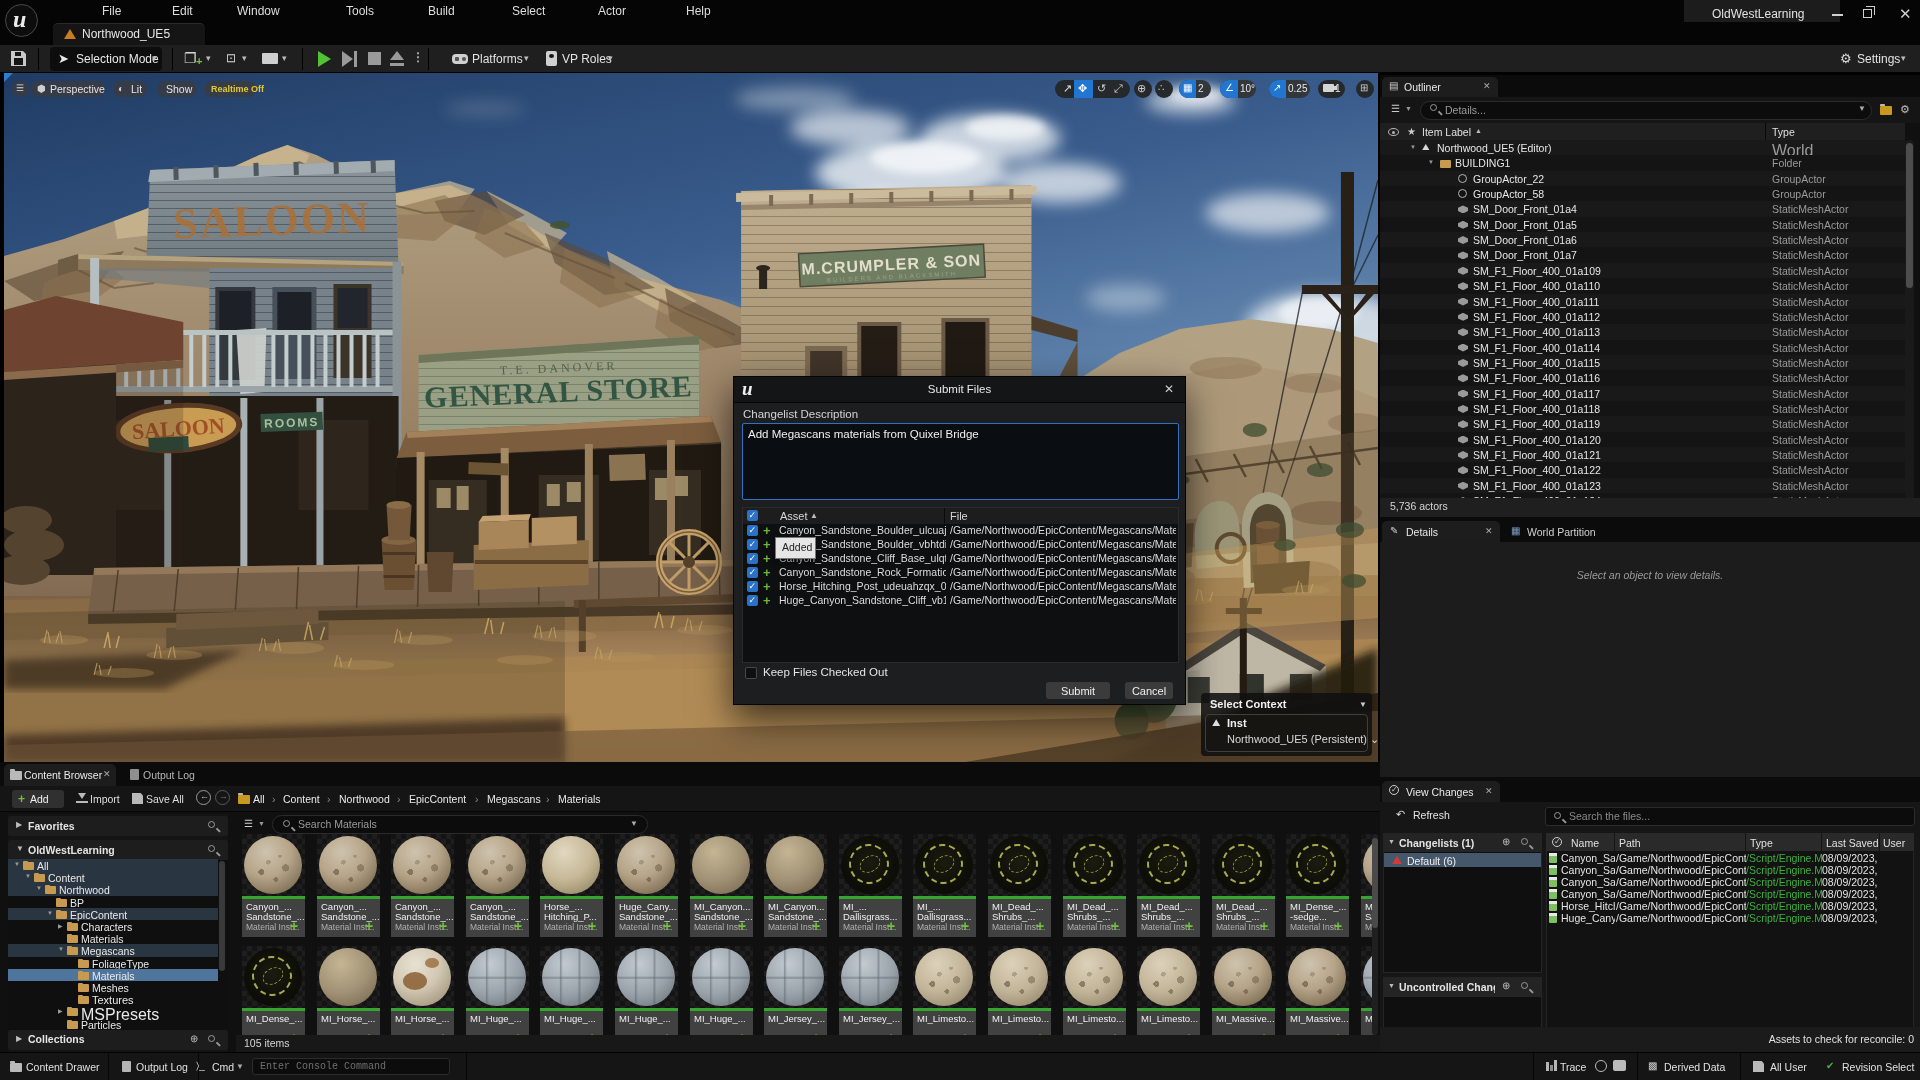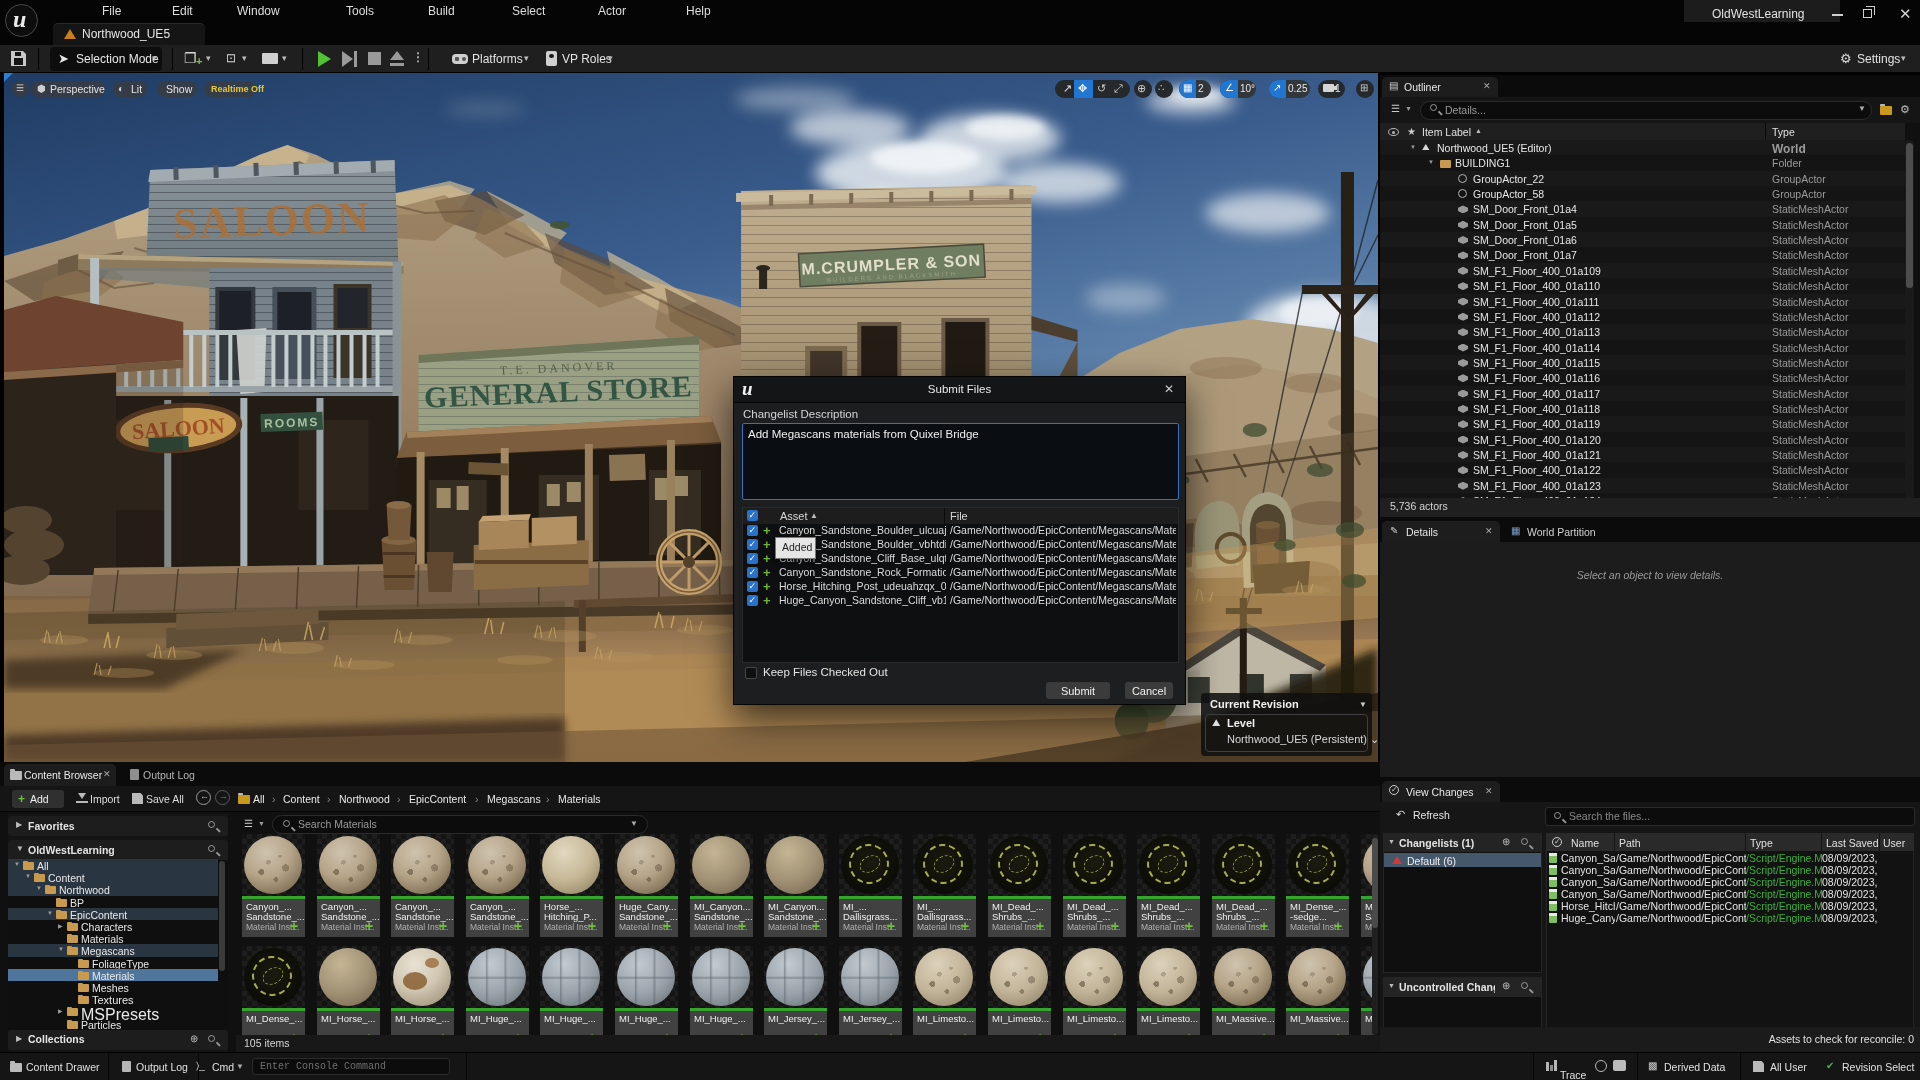--- a/index.html
+++ b/index.html
@@ -648,25 +648,25 @@
 
   <div class="abs" style="left:11px;top:290px;width:12px;height:12px;background:#101010;border:1px solid #484848;border-radius:2px;"></div>
   <div class="abs txt" style="left:29px;top:289px;font-size:11.5px;color:#e4e4e4;">Keep Files Checked Out</div>
   <div class="abs" style="left:312px;top:305px;width:64px;height:17px;background:#3b3b3b;border-radius:3px;"></div>
   <div class="abs txt" style="left:312px;top:308px;width:64px;text-align:center;font-size:11px;color:#efefef;">Submit</div>
   <div class="abs" style="left:391px;top:305px;width:48px;height:17px;background:#3b3b3b;border-radius:3px;"></div>
   <div class="abs txt" style="left:391px;top:308px;width:48px;text-align:center;font-size:11px;color:#efefef;">Cancel</div>
 </div>
 
 <div class="abs" style="left:1201px;top:693px;width:171px;height:63px;background:rgba(16,16,16,0.88);border-radius:4px;">
-  <div class="abs txt" style="left:9px;top:5px;font-size:11px;font-weight:bold;color:#f0f0f0;">Current Revision</div>
+  <div class="abs txt" style="left:9px;top:5px;font-size:11px;font-weight:bold;color:#f0f0f0;">Select Context</div>
   <div class="abs txt" style="left:158px;top:7px;font-size:8px;color:#ccc;">▼</div>
   <div class="abs" style="left:4px;top:21px;width:163px;height:38px;border:1px solid #3f3f3f;border-radius:4px;"></div>
   <div class="abs txt" style="left:11px;top:24px;font-size:10px;color:#ddd;">⛰</div>
-  <div class="abs txt" style="left:26px;top:24px;font-size:11px;font-weight:bold;color:#efefef;">Level</div>
+  <div class="abs txt" style="left:26px;top:24px;font-size:11px;font-weight:bold;color:#efefef;">Inst</div>
   <div class="abs txt" style="left:26px;top:40px;font-size:11px;color:#d8d8d8;">Northwood_UE5 (Persistent) ⌄</div>
 </div>
 
 <div id="dialog"></div>
 
 <div id="curctx"></div>
 
 <div class="abs" style="left:0;top:762px;width:1380px;height:290px;background:#101010;overflow:hidden;">
 <div class="abs" style="left:0;top:0;width:1380px;height:24px;background:#0b0b0b;"></div>
 <div class="abs" style="left:4px;top:2px;width:112px;height:22px;background:#1d1d1d;border-radius:5px 5px 0 0;"></div>
@@ -1143,21 +1143,21 @@
 <i class="eyei" style="left:8px;top:53px;"></i>
 <div class="abs txt" style="left:27px;top:51px;font-size:10px;color:#ccc;">★</div>
 <div class="abs txt" style="left:42px;top:51px;font-size:10.5px;color:#e0e0e0;">Item Label</div>
 <div class="abs txt" style="left:95px;top:52px;font-size:7px;color:#bbb;">▲</div>
 <div class="abs" style="left:385px;top:48px;width:1px;height:17px;background:#0a0a0a;"></div>
 <div class="abs txt" style="left:392px;top:51px;font-size:10.5px;color:#e0e0e0;">Type</div>
 <div class="abs" style="left:0;top:65.0px;width:525px;height:15.4px;background:#191919;"></div>
 <div class="abs txt" style="left:30px;top:69.0px;font-size:6px;color:#999;">▼</div>
 <div class="abs txt" style="left:42px;top:67.0px;font-size:9px;color:#d8d8d8;">⛰</div>
 <div class="abs txt" style="left:57px;top:67.0px;font-size:10.5px;color:#e6e6e6;">Northwood_UE5 (Editor)</div>
-<div class="abs txt" style="left:392px;top:67.0px;font-size:12px;color:#9a9a9a;font-weight:bold;">World</div>
+<div class="abs txt" style="left:392px;top:67.0px;font-size:16px;color:#9a9a9a;">World</div>
 <div class="abs" style="left:0;top:80.3px;width:525px;height:15.4px;background:#141414;"></div>
 <div class="abs txt" style="left:48px;top:84.3px;font-size:6px;color:#999;">▼</div>
 <div class="abs" style="left:60px;top:85.3px;width:11px;height:8px;background:#c89a50;border-radius:1px;"></div>
 <div class="abs txt" style="left:75px;top:82.3px;font-size:10.5px;color:#e6e6e6;">BUILDING1</div>
 <div class="abs txt" style="left:392px;top:82.3px;font-size:10.5px;color:#9a9a9a;">Folder</div>
 <div class="abs" style="left:0;top:95.7px;width:525px;height:15.4px;background:#191919;"></div>
 <div class="abs" style="left:78px;top:98.7px;width:9px;height:9px;border:1.3px solid #b5b5b5;border-radius:50%;"></div>
 <div class="abs txt" style="left:93px;top:97.7px;font-size:10.5px;color:#e6e6e6;">GroupActor_22</div>
 <div class="abs txt" style="left:392px;top:97.7px;font-size:10.5px;color:#9a9a9a;">GroupActor</div>
 <div class="abs" style="left:0;top:111.0px;width:525px;height:15.4px;background:#141414;"></div>
@@ -1347,21 +1347,21 @@
 <div class="abs txt" style="left:196px;top:7px;font-size:10px;color:#ccc;">〉_</div>
 <div class="abs txt" style="left:212px;top:8px;font-size:10.5px;color:#e0e0e0;">Cmd</div>
 <div class="abs txt" style="left:236px;top:9px;font-size:8px;color:#aaa;">▼</div>
 <div class="abs" style="left:252px;top:5px;width:198px;height:17px;background:#0c0c0c;border:1px solid #2b2b2b;border-radius:3px;"></div>
 <div class="abs txt" style="left:260px;top:8px;font-size:10px;font-family:'Liberation Mono',monospace;color:#6f6f6f;">Enter Console Command</div>
 <div class="abs" style="left:466px;top:0;width:1px;height:28px;background:#060606;"></div>
 <div class="abs" style="left:1533px;top:0;width:1px;height:28px;background:#060606;"></div>
 <div class="abs" style="left:1546px;top:9px;width:3px;height:9px;background:#b5b5b5;"></div>
       <div class="abs" style="left:1550px;top:12px;width:3px;height:6px;background:#8a8a8a;"></div>
       <div class="abs" style="left:1554px;top:7px;width:3px;height:11px;background:#b5b5b5;"></div>
-<div class="abs txt" style="left:1560px;top:16px;font-size:10.5px;color:#e0e0e0;">Trace</div>
+<div class="abs txt" style="left:1560px;top:8px;font-size:10.5px;color:#e0e0e0;">Trace</div>
 <div class="abs" style="left:1595px;top:7px;width:12px;height:12px;border:1.3px solid #bbb;border-radius:50%;"></div>
 <div class="abs" style="left:1613px;top:7px;width:13px;height:11px;background:#bbb;border-radius:2px;"></div>
 <div class="abs" style="left:1637px;top:0;width:1px;height:28px;background:#060606;"></div>
 <div class="abs txt" style="left:1648px;top:7px;font-size:10px;color:#ccc;">▩</div>
 <div class="abs txt" style="left:1664px;top:8px;font-size:10.5px;color:#e0e0e0;">Derived Data</div>
 <div class="abs" style="left:1740px;top:0;width:1px;height:28px;background:#060606;"></div>
 <div class="flop" style="left:1753px;top:8px;"></div>
 <div class="abs txt" style="left:1770px;top:8px;font-size:10.5px;color:#e0e0e0;">All User</div>
 <div class="abs txt" style="left:1826px;top:7px;font-size:10px;color:#4fae4f;">✔</div>
 <div class="abs txt" style="left:1842px;top:8px;font-size:10.5px;color:#e0e0e0;">Revision Select</div>

